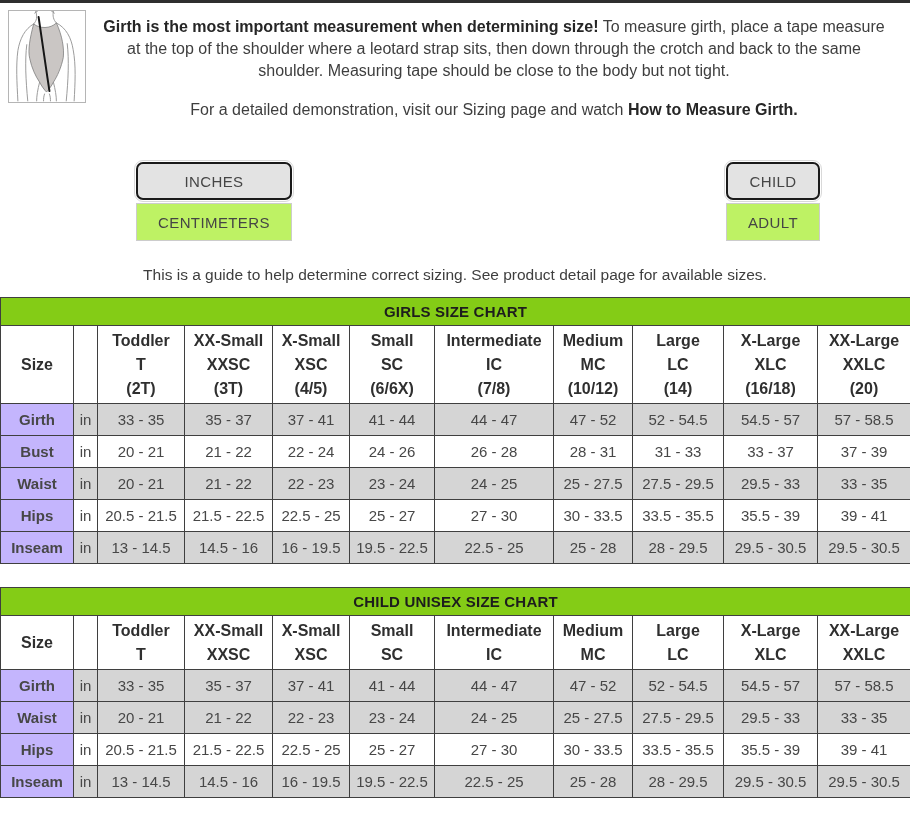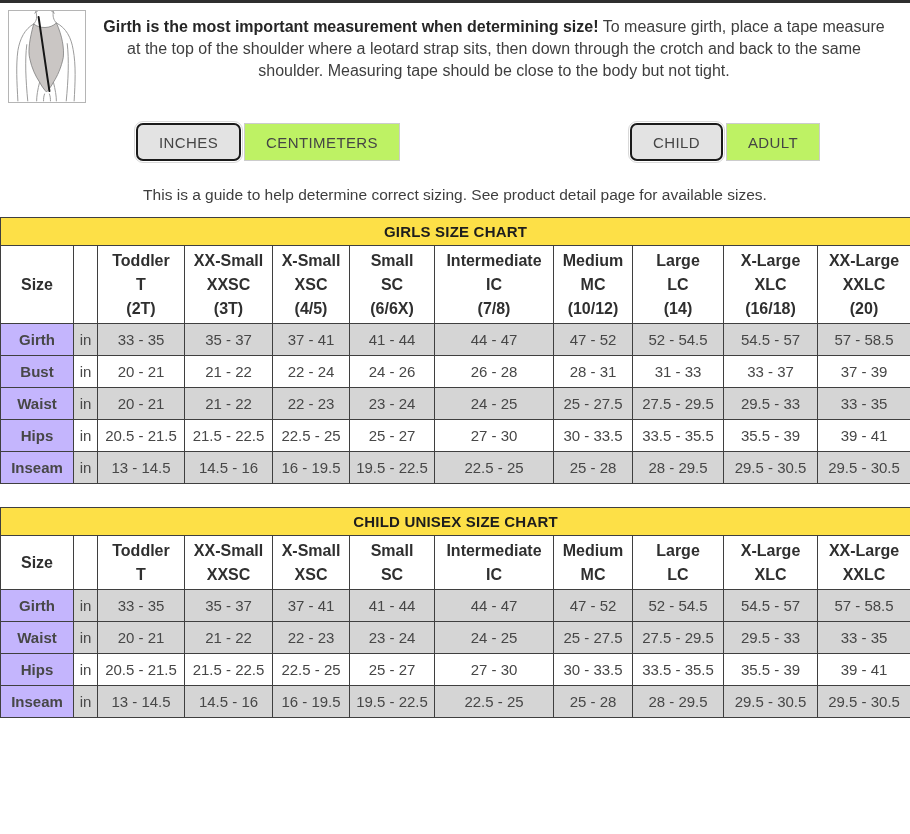--- a/index.html
+++ b/index.html
@@ -17,40 +17,40 @@
     position:absolute; left:8px; top:7px; width:78px; height:93px;
     border:1px solid #b5b5b5; background:#fff;
   }
   .figure svg { display:block; width:100%; height:100%; }
   .intro-text { margin:0; text-align:center; font-size:16px; line-height:22px; }
   .intro-text b, .demo b { color:#262626; font-weight:700; }
   .demo { margin:17px 0 0; text-align:center; font-size:16px; line-height:22px; }
 
   
   .toggles { display:flex; justify-content:space-between; margin:41px 90px 0 136px; }
-  .btn-group { display:flex; gap:3px; }
+  .btn-group { display:flex; gap:3px;flex-direction:column; }
   .btn {
     height:38px; display:flex; align-items:center; justify-content:center;
     padding:0 21px; font-size:15px; letter-spacing:.4px; color:#454545;
     background:#bef264; border:1px solid #cccccc; cursor:pointer; user-select:none;
   }
   .btn.selected {
     background:#e3e3e3; border:2px solid #1a1a1a; border-radius:7px;
     outline:1px solid #d9d9d9; outline-offset:1px;
   }
 
   .note { margin-top:25px; text-align:center; font-size:15.5px; color:#3e3e3e; }
 
   
   table { width:910px; border-collapse:collapse; table-layout:fixed; }
   .chart-1 { margin-top:13px; }
   .chart-2 { margin-top:23px;padding-left:29px; }
   td, th { border:1px solid #3f3f3f; text-align:center; vertical-align:middle; padding:0; }
   .title-cell {
-    background:#fde047; font-weight:700; font-size:15px; height:28px;
+    background:#84cc16; font-weight:700; font-size:15px; height:28px;
     color:#1d1d1d; letter-spacing:.2px;
   }
   th { font-weight:700; font-size:16px; color:#2f2f2f; }
   .hdr-tall th { height:78px; }
   .hdr-short th { height:54px; }
   .hl { display:block; line-height:24px; }
   tr.data td { height:32px; font-size:15px; white-space:nowrap; color:#474747; }
   tr.data.tall td { height:55px; }
   td.lbl { background:#c4b5fd; font-weight:700; font-size:16px; color:#2f2f2f; white-space:normal; }
   td.lbl span { display:block; line-height:20px; }
@@ -75,20 +75,21 @@
         <path d="M 31 72 C 29 80 28 86 28 91"></path>
         <path d="M 45 72 C 47 80 48 86 48 91"></path>
         <path d="M 36 84 C 35 87 35 89 35 91"></path>
         <path d="M 41 84 C 42 87 42 89 42 91"></path>
       </g>
       <path d="M 25 13 C 21 28 19 40 21 48 C 23 58 27 66 31 72 C 33 76 36 80 38 82 C 40 80 43 76 45 72 C 49 66 53 57 55 47 C 56 38 54 25 48 12 C 42 18 31 18 25 13 Z" fill="#cac6c4" stroke="#7d7d7d" stroke-width="0.8"></path>
       <path d="M 30 6 C 33 28 37 55 41 81" fill="none" stroke="#161616" stroke-width="2" stroke-linecap="round"></path>
     </svg>
   </div>
   <p class="intro-text"><b>Girth is the most important measurement when determining size!</b> <span>To measure girth, place a tape measure at the top of the shoulder where a leotard strap sits, then down through the crotch and back to the same shoulder. Measuring tape should be close to the body but not tight.</span></p>
+  <p class="demo"><span>For a detailed demonstration, visit our Sizing page and watch</span> <b>How to Measure Girth.</b></p>
 </div>
 
 <div class="toggles">
   <div class="btn-group">
     <div class="btn selected">INCHES</div>
     <div class="btn">CENTIMETERS</div>
   </div>
   <div class="btn-group">
     <div class="btn selected">CHILD</div>
     <div class="btn">ADULT</div>

